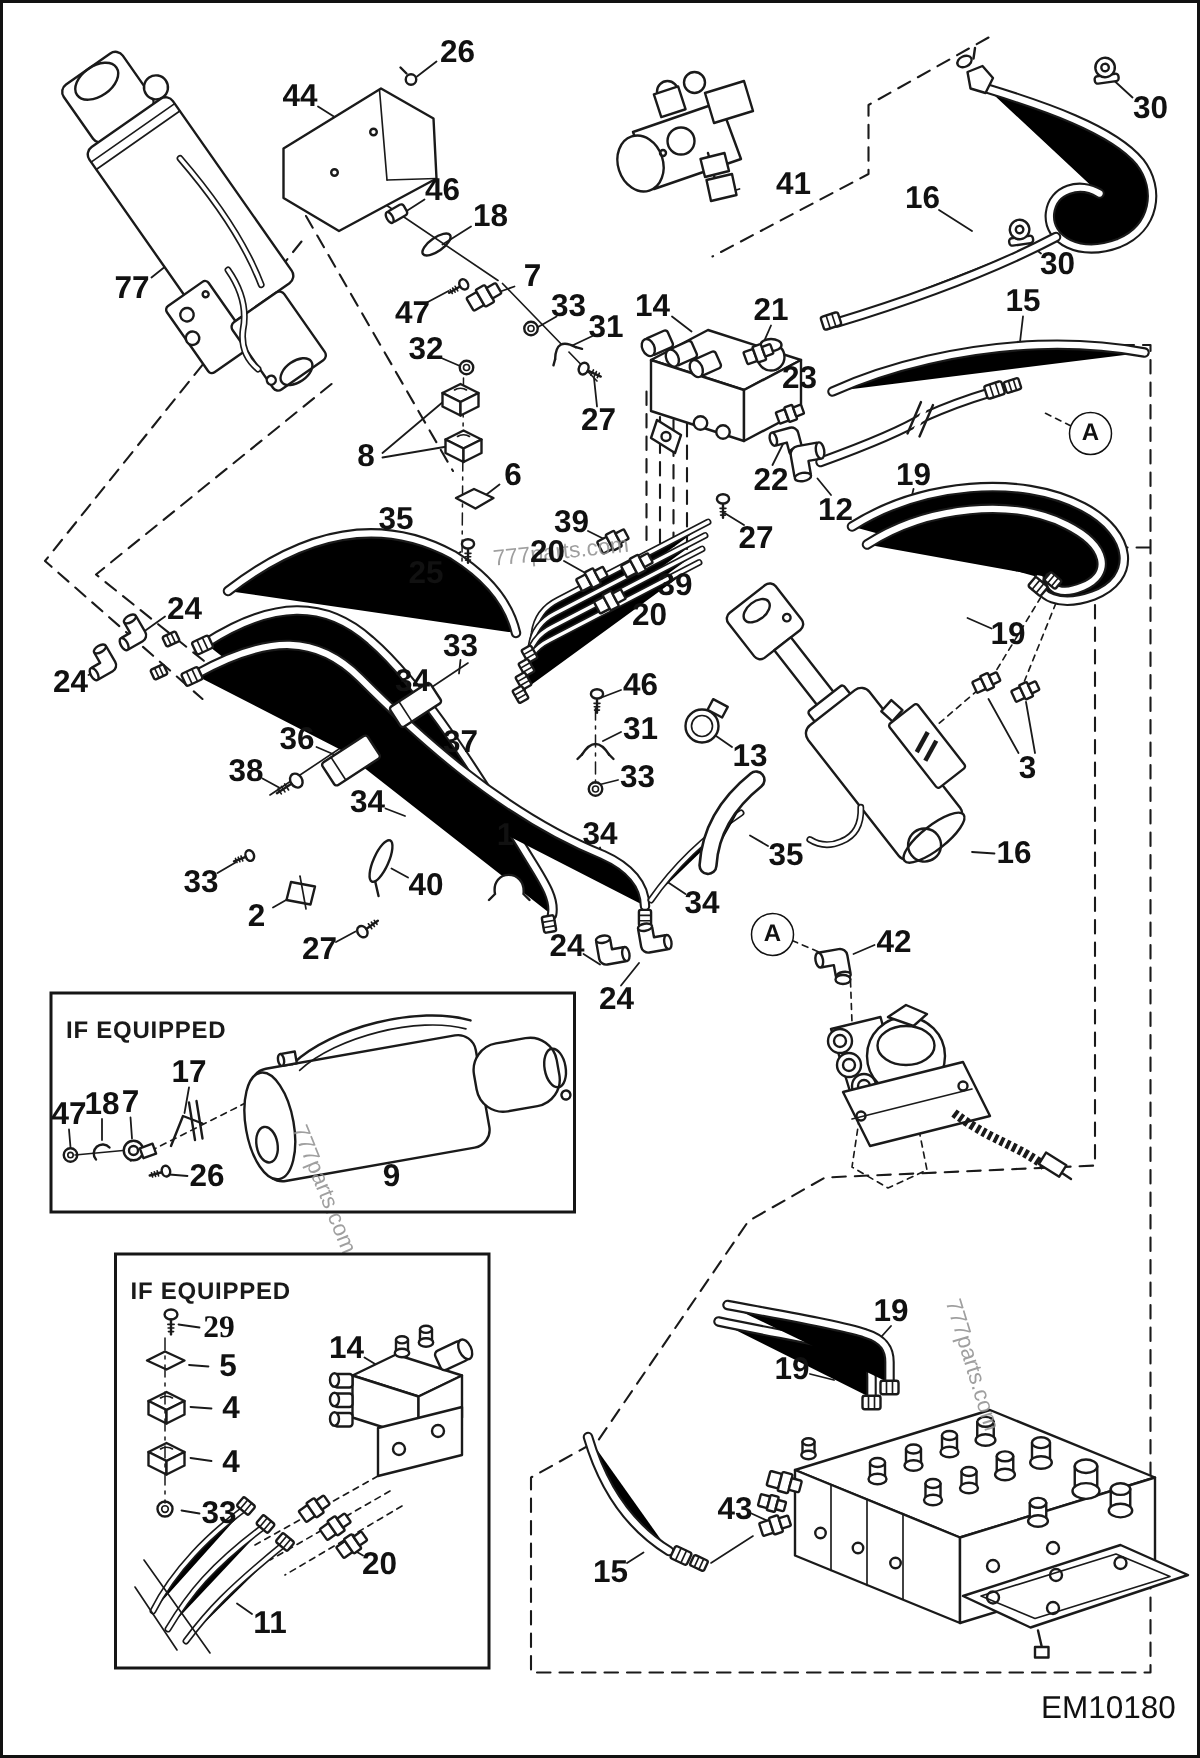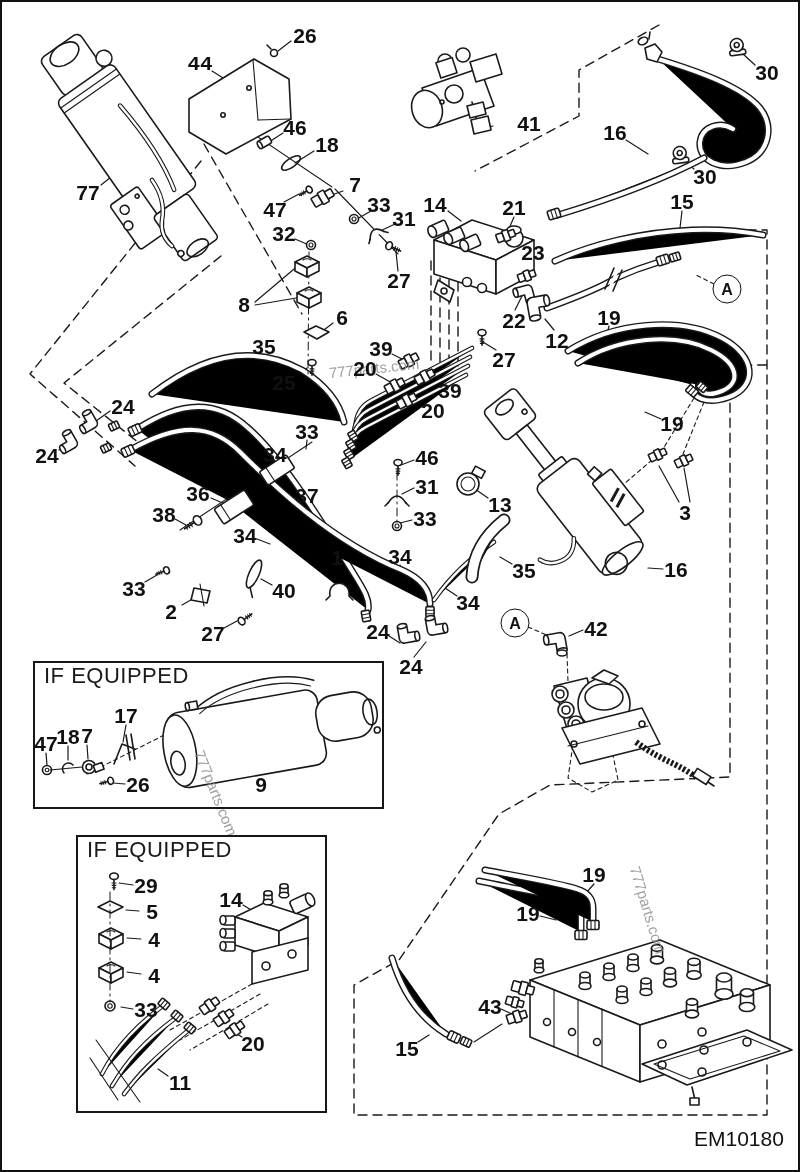--- a/index.html
+++ b/index.html
@@ -17,22 +17,22 @@
   .casing{stroke:#1a1a1a;stroke-width:7;fill:none;stroke-linecap:round;}
   .inner{stroke:#fff;stroke-width:4.2;fill:none;stroke-linecap:round;}
   .casingS{stroke:#1a1a1a;stroke-width:4.6;fill:none;stroke-linecap:round;}
   .innerS{stroke:#fff;stroke-width:2.4;fill:none;stroke-linecap:round;}
   .co{position:absolute;transform:translate(-50%,-50%);font-weight:bold;font-size:21px;
       color:#111;white-space:nowrap;line-height:1;}
   .vm{position:absolute;width:27px;height:27px;border:1.8px solid #111;border-radius:50%;
       background:#fff;transform:translate(-50%,-50%);display:flex;align-items:center;
       justify-content:center;font-size:16px;font-weight:600;color:#111;}
   .ifbox{position:absolute;border:2px solid #161616;background:transparent;}
-  .ifbox .iflabel{position:absolute;left:9px;top:0;font-size:22px;color:#1a1a1a;
-      letter-spacing:.5px;}
+  .ifbox .iflabel{position:absolute;left:9px;top:16px;font-size:16px;color:#1a1a1a;
+      letter-spacing:.5px;font-weight:bold;}
   .figcode{position:absolute;left:692px;top:1125px;font-size:21px;color:#111;}
   .wm{position:absolute;color:#8f8f8f;opacity:.85;font-size:15px;white-space:nowrap;}
 </style>
 </head>
 <body>
 
 <div class="stage">
 
 <svg width="800" height="1172" viewBox="0 0 800 1172">
   <defs>
@@ -546,21 +546,21 @@
 
 <div class="ifbox" style="left:31px;top:659px;width:347px;height:144px;">
   <span class="iflabel">IF EQUIPPED</span>
 </div>
 <div class="ifbox" style="left:74px;top:833px;width:247px;height:274px;">
   <span class="iflabel">IF EQUIPPED</span>
 </div>
 
 <div id="callout-layer">
       <div class="co" style="left: 303px; top: 33px;">26</div>
-      <div class="co" style="left: 198px; top: 62px; font-family: Liberation Mono, monospace;">44</div>
+      <div class="co" style="left: 198px; top: 62px;">44</div>
       <div class="co" style="left: 86px; top: 190px;">77</div>
       <div class="co" style="left: 293px; top: 125px;">46</div>
       <div class="co" style="left: 325px; top: 142px;">18</div>
       <div class="co" style="left: 353px; top: 182px;">7</div>
       <div class="co" style="left: 273px; top: 207px;">47</div>
       <div class="co" style="left: 377px; top: 202px;">33</div>
       <div class="co" style="left: 402px; top: 216px;">31</div>
       <div class="co" style="left: 282px; top: 231px;">32</div>
       <div class="co" style="left: 397px; top: 278px;">27</div>
       <div class="co" style="left: 242px; top: 302px;">8</div>
@@ -612,21 +612,21 @@
       <div class="co" style="left: 592px; top: 872px;">19</div>
       <div class="co" style="left: 526px; top: 911px;">19</div>
       <div class="co" style="left: 488px; top: 1004px;">43</div>
       <div class="co" style="left: 405px; top: 1046px;">15</div>
       <div class="co" style="left: 124px; top: 713px;">17</div>
       <div class="co" style="left: 44px; top: 741px;">47</div>
       <div class="co" style="left: 66px; top: 734px;">18</div>
       <div class="co" style="left: 85px; top: 733px;">7</div>
       <div class="co" style="left: 136px; top: 782px;">26</div>
       <div class="co" style="left: 259px; top: 782px;">9</div>
-      <div class="co" style="left: 144px; top: 883px;">29</div>
+      <div class="co" style="left: 144px; top: 883px; font-family: Liberation Serif, serif;">29</div>
       <div class="co" style="left: 150px; top: 909px;">5</div>
       <div class="co" style="left: 152px; top: 937px;">4</div>
       <div class="co" style="left: 152px; top: 973px;">4</div>
       <div class="co" style="left: 144px; top: 1007px;">33</div>
       <div class="co" style="left: 229px; top: 897px;">14</div>
       <div class="co" style="left: 251px; top: 1041px;">20</div>
       <div class="co" style="left: 178px; top: 1080px; text-align: right;">11</div>
     </div>
 
 <div id="marker-layer">

